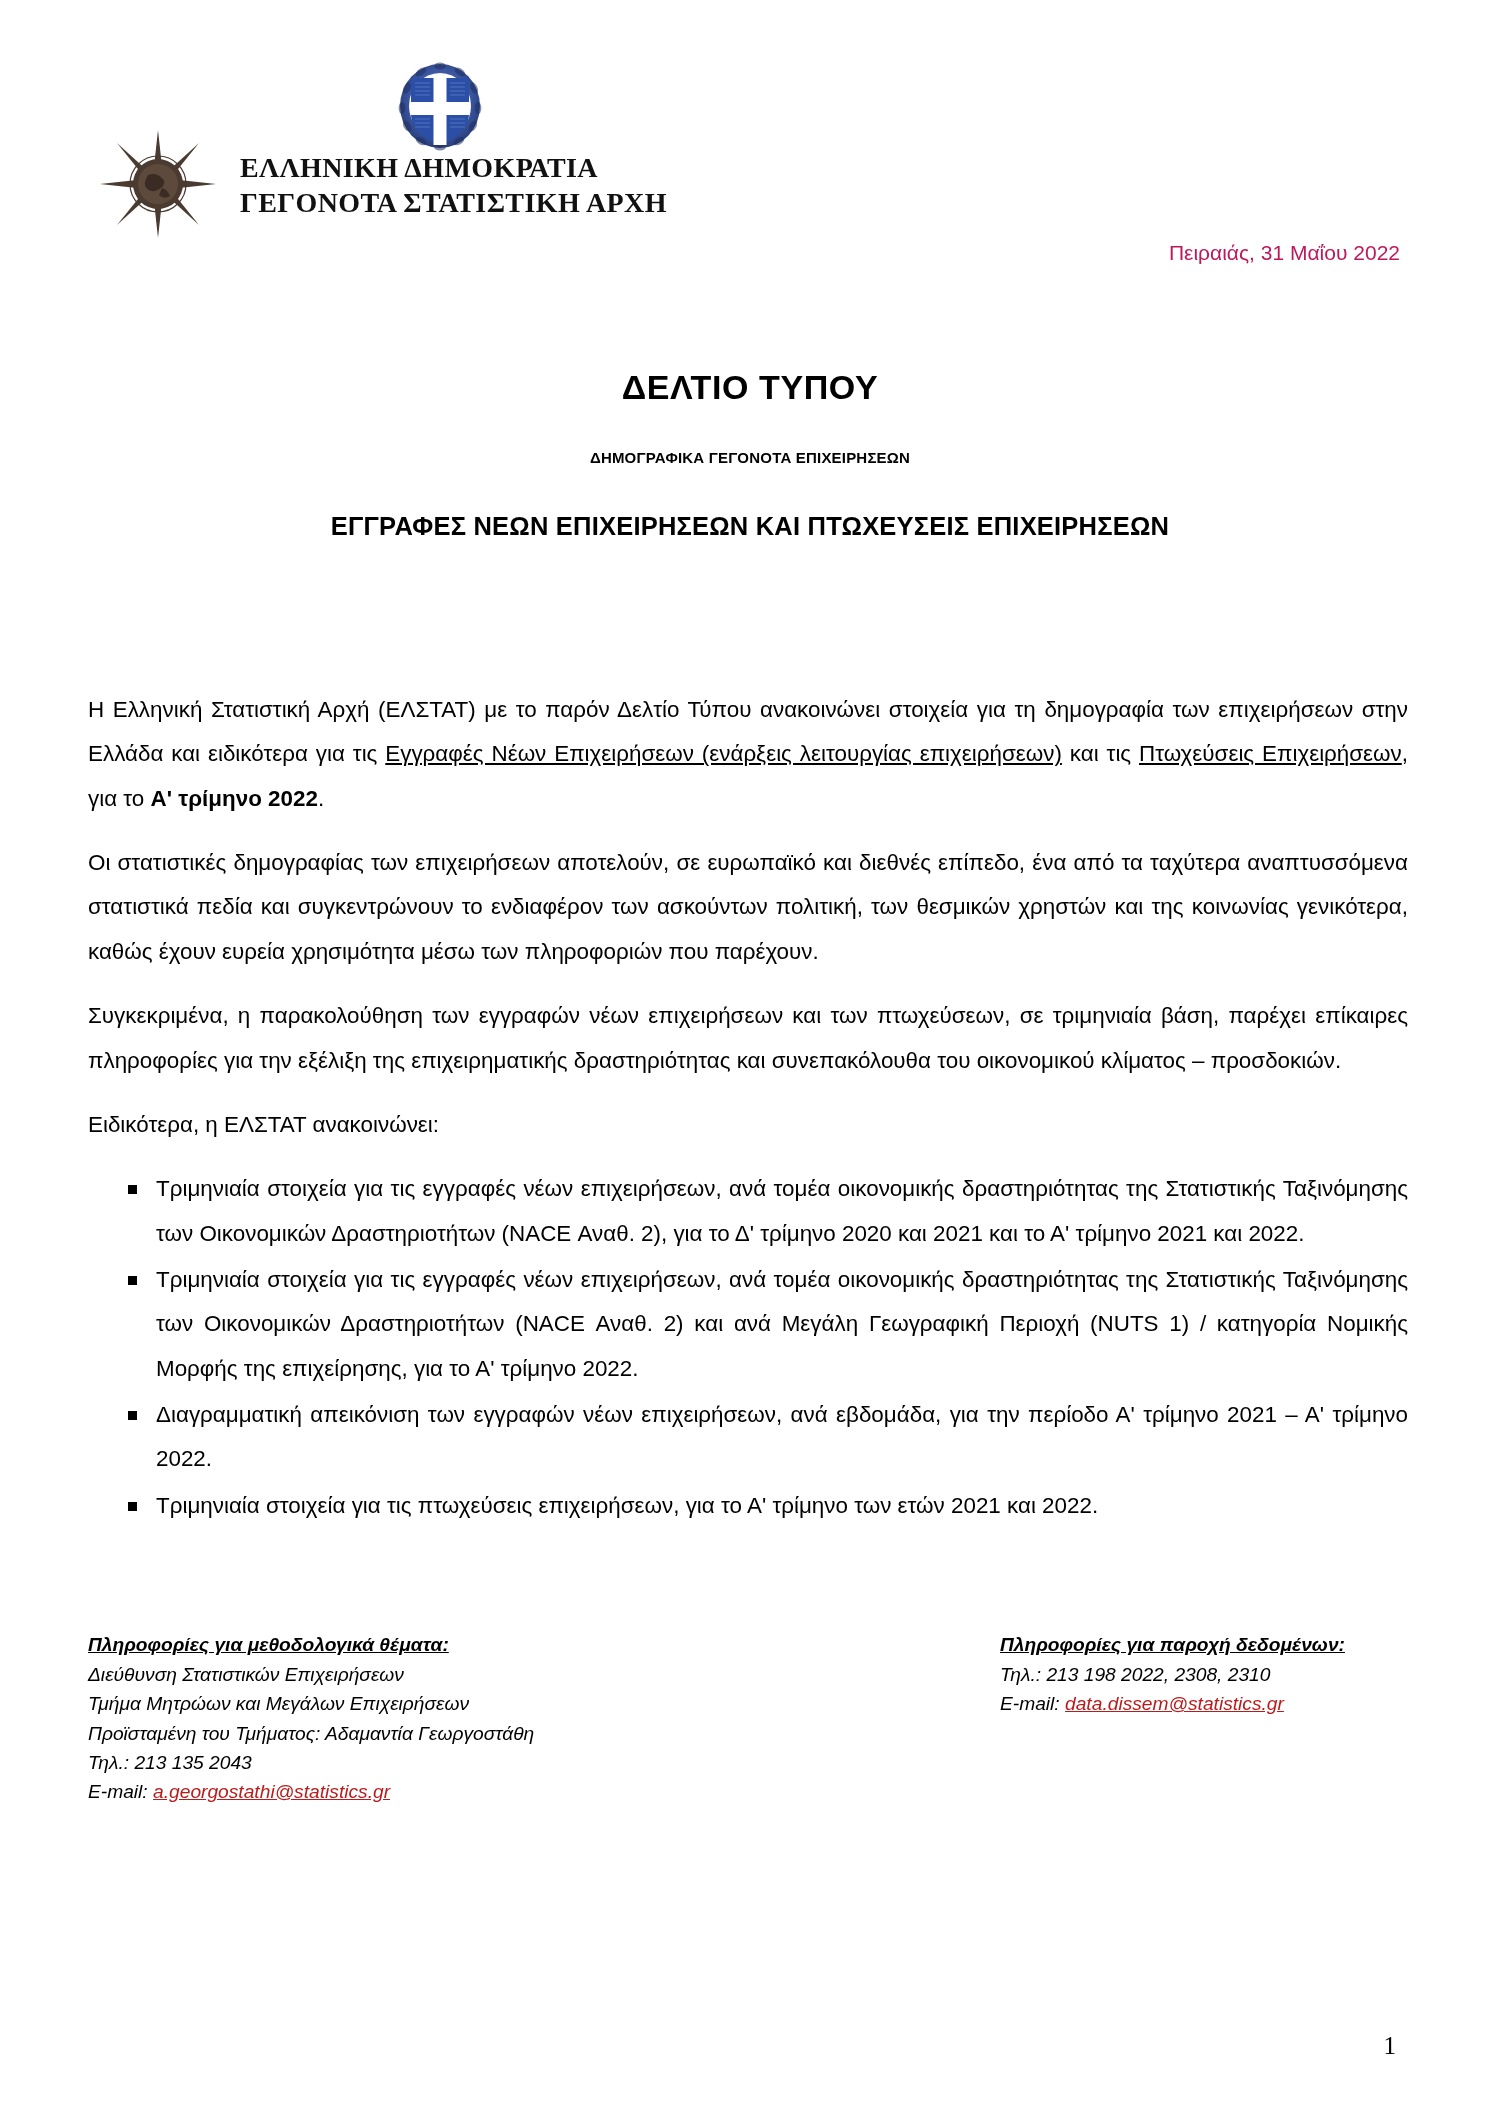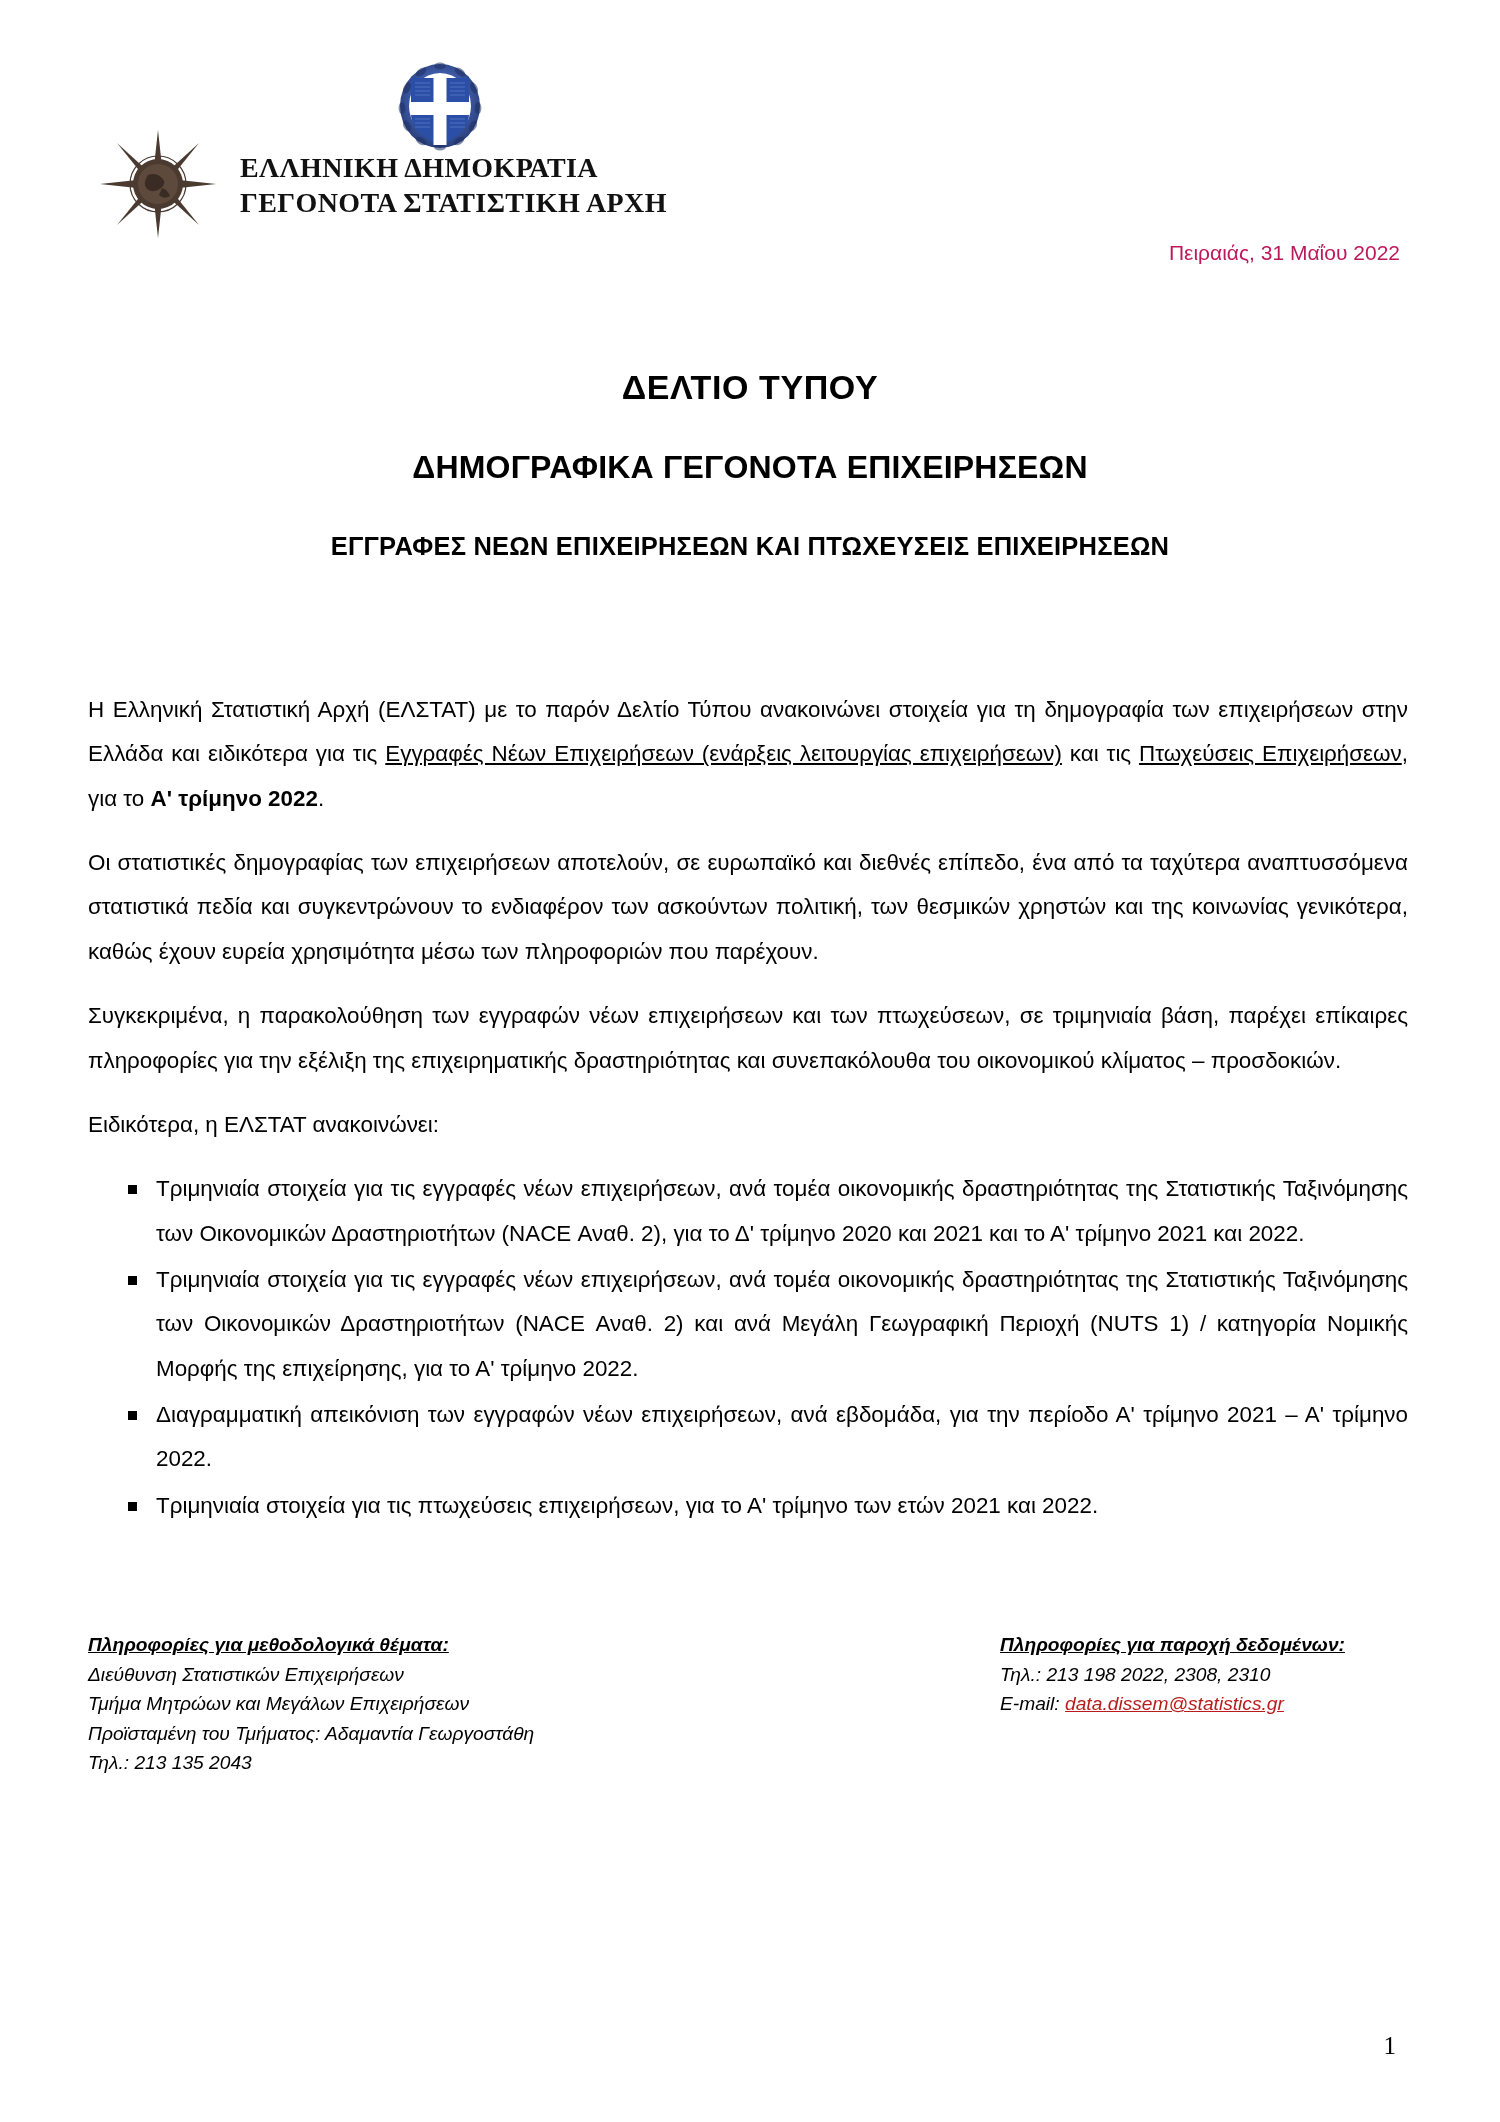--- a/index.html
+++ b/index.html
@@ -75,21 +75,21 @@
     width: 1300px;
     text-align: center;
   }
   .title-main {
     font-size: 34px;
     font-weight: bold;
     letter-spacing: 0.6px;
     margin: 0 0 42px 0;
   }
   .title-sub1 {
-    font-size: 32px;
+    font-size: 15px;
     font-weight: bold;
     letter-spacing: 0.2px;
     margin: 0 0 46px 0;
     text-align: center;
   }
   .title-sub2 {
     font-size: 25.5px;
     font-weight: bold;
     letter-spacing: 0.2px;
     margin: 8px 0 46px 0;
@@ -306,20 +306,21 @@
   </div>
 
   <div class="contacts">
 
     <div class="contact-col-left">
       <span class="contact-head contact-line">Πληροφορίες για μεθοδολογικά θέματα:</span>
       <span class="contact-line">Διεύθυνση Στατιστικών Επιχειρήσεων</span>
       <span class="contact-line">Τμήμα Μητρώων και Μεγάλων Επιχειρήσεων</span>
       <span class="contact-line">Προϊσταμένη του Τμήματος: Αδαμαντία Γεωργοστάθη</span>
       <span class="contact-line">Τηλ.: 213 135 2043</span>
+      <span class="contact-line"><span>E-mail: </span><a class="mail-link" href="#">a.georgostathi@statistics.gr</a></span>
     </div>
 
     <div class="contact-col-right">
       <span class="contact-head contact-line">Πληροφορίες για παροχή δεδομένων:</span>
       <span class="contact-line">Τηλ.: 213 198 2022, 2308, 2310</span>
       <span class="contact-line"><span>E-mail: </span><a class="mail-link" href="#">data.dissem@statistics.gr</a></span>
     </div>
   </div>
 
   <div class="page-number">1</div>

